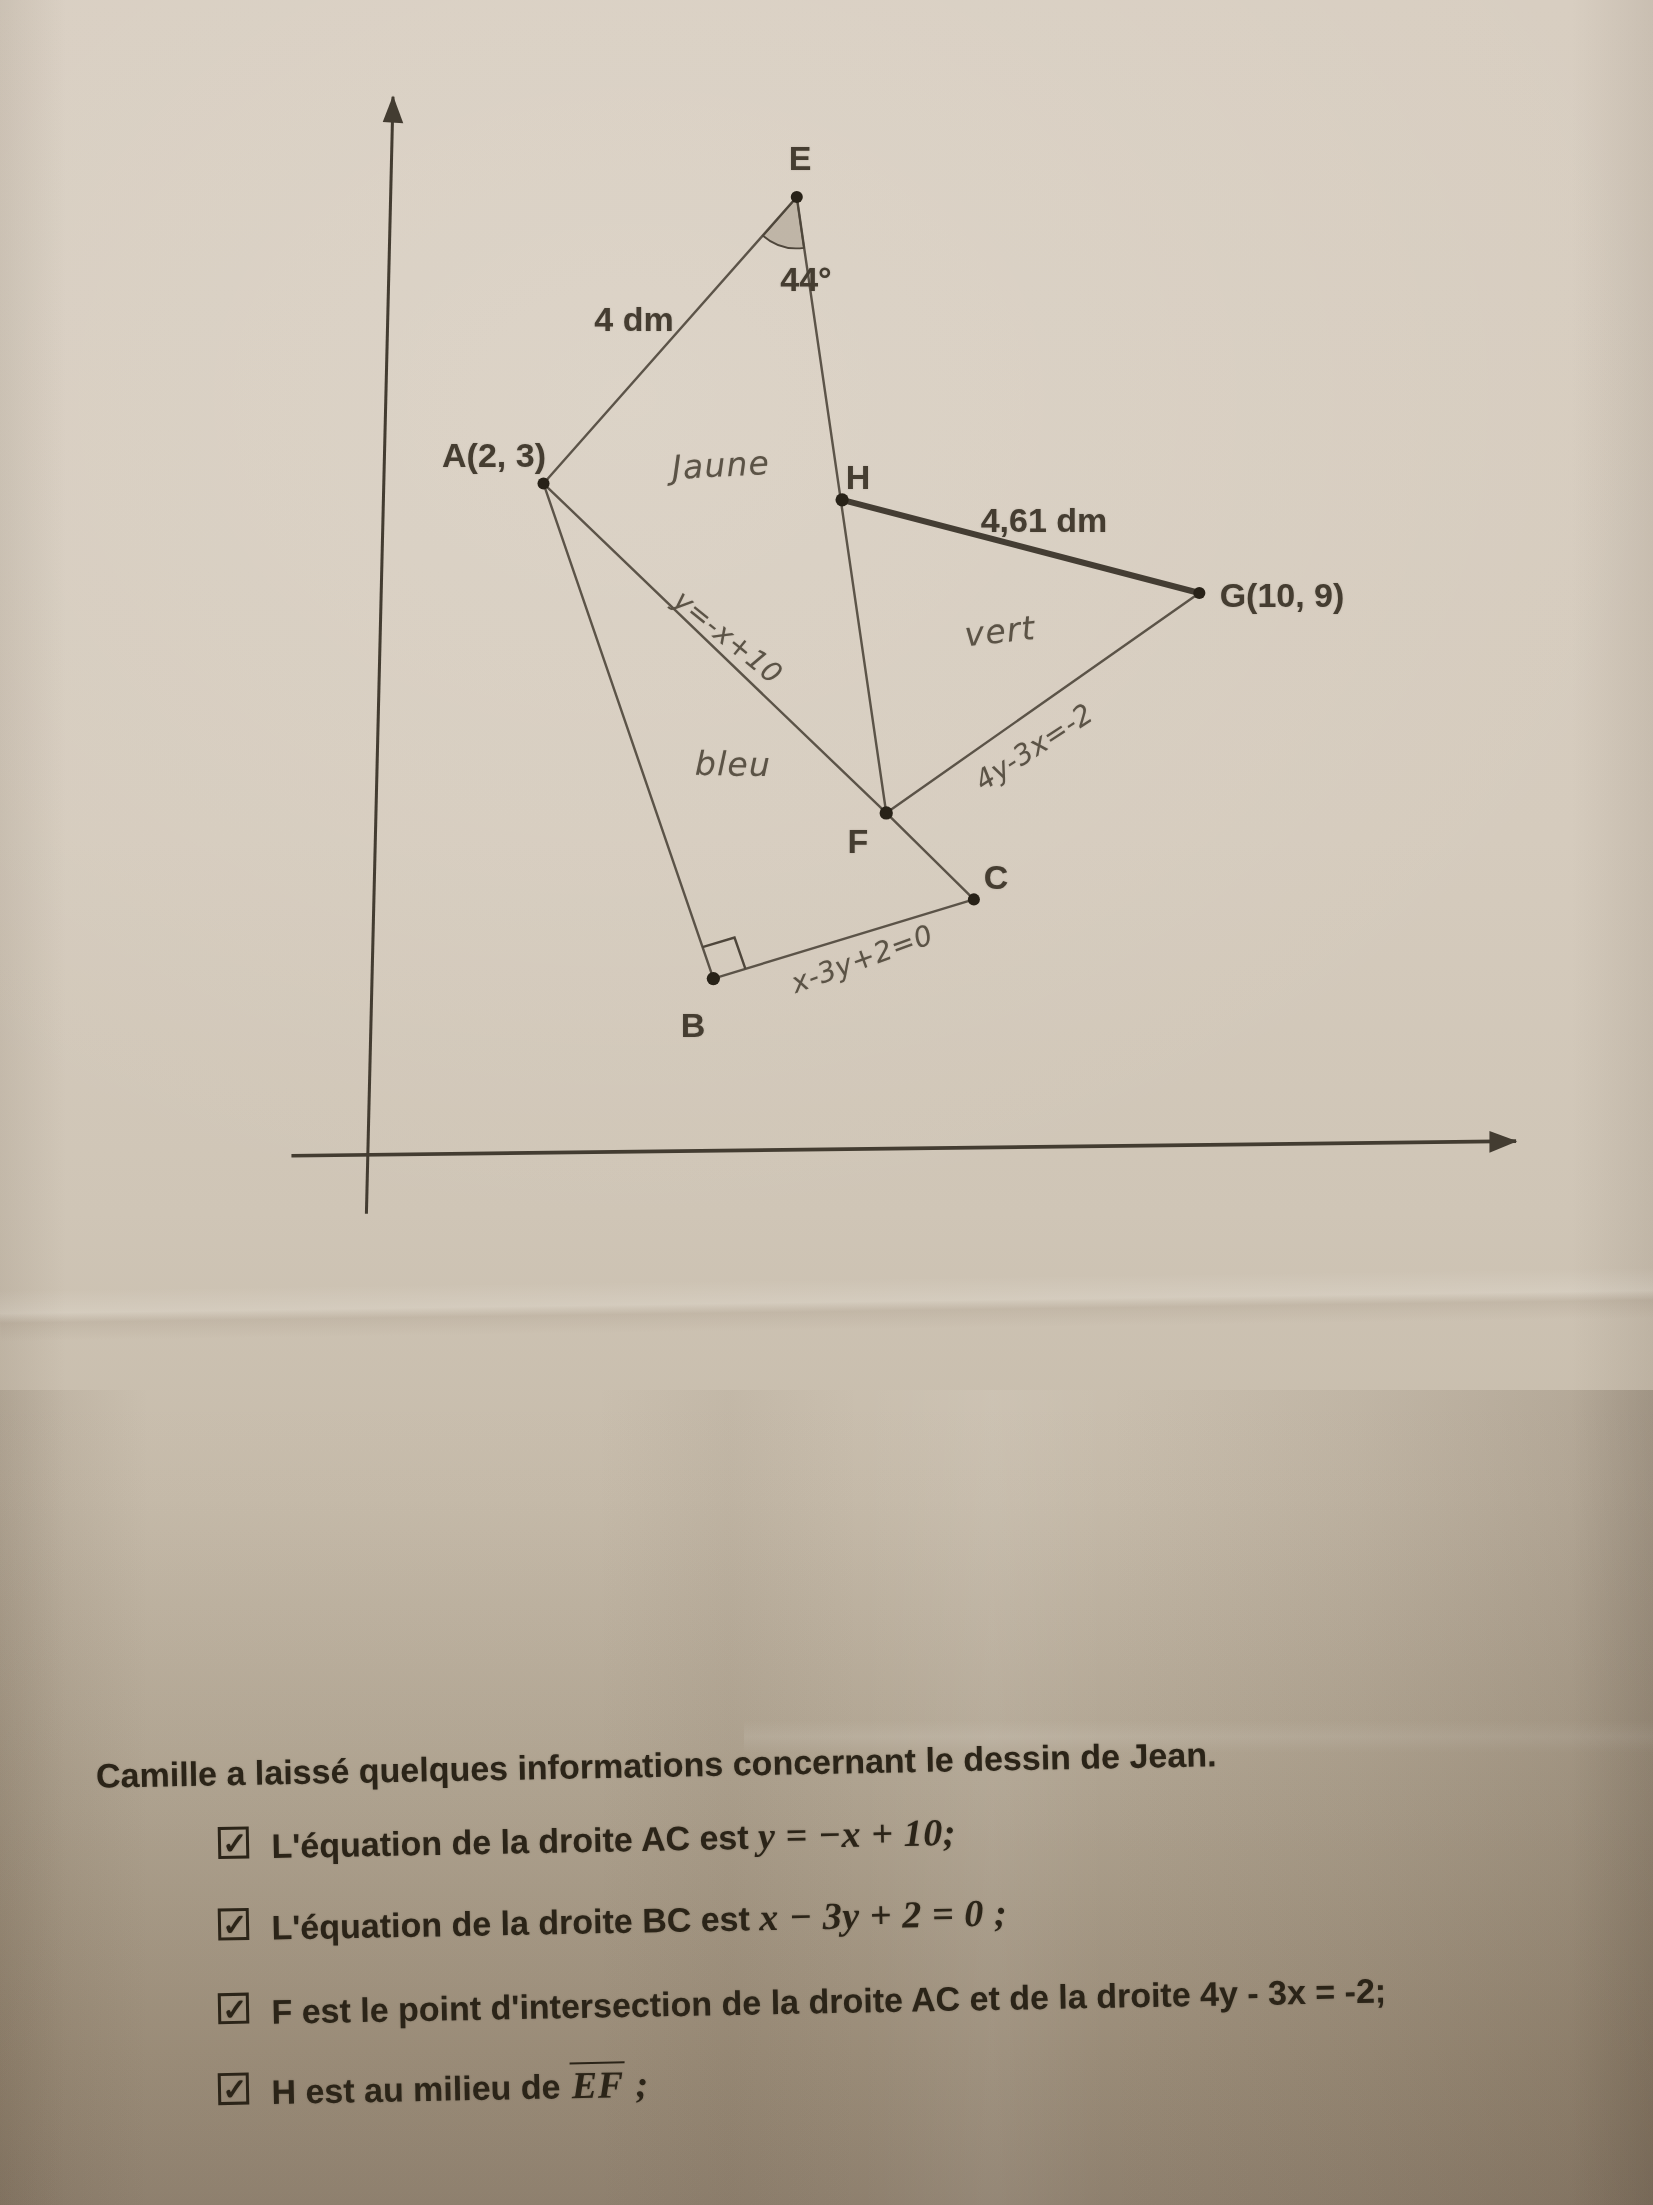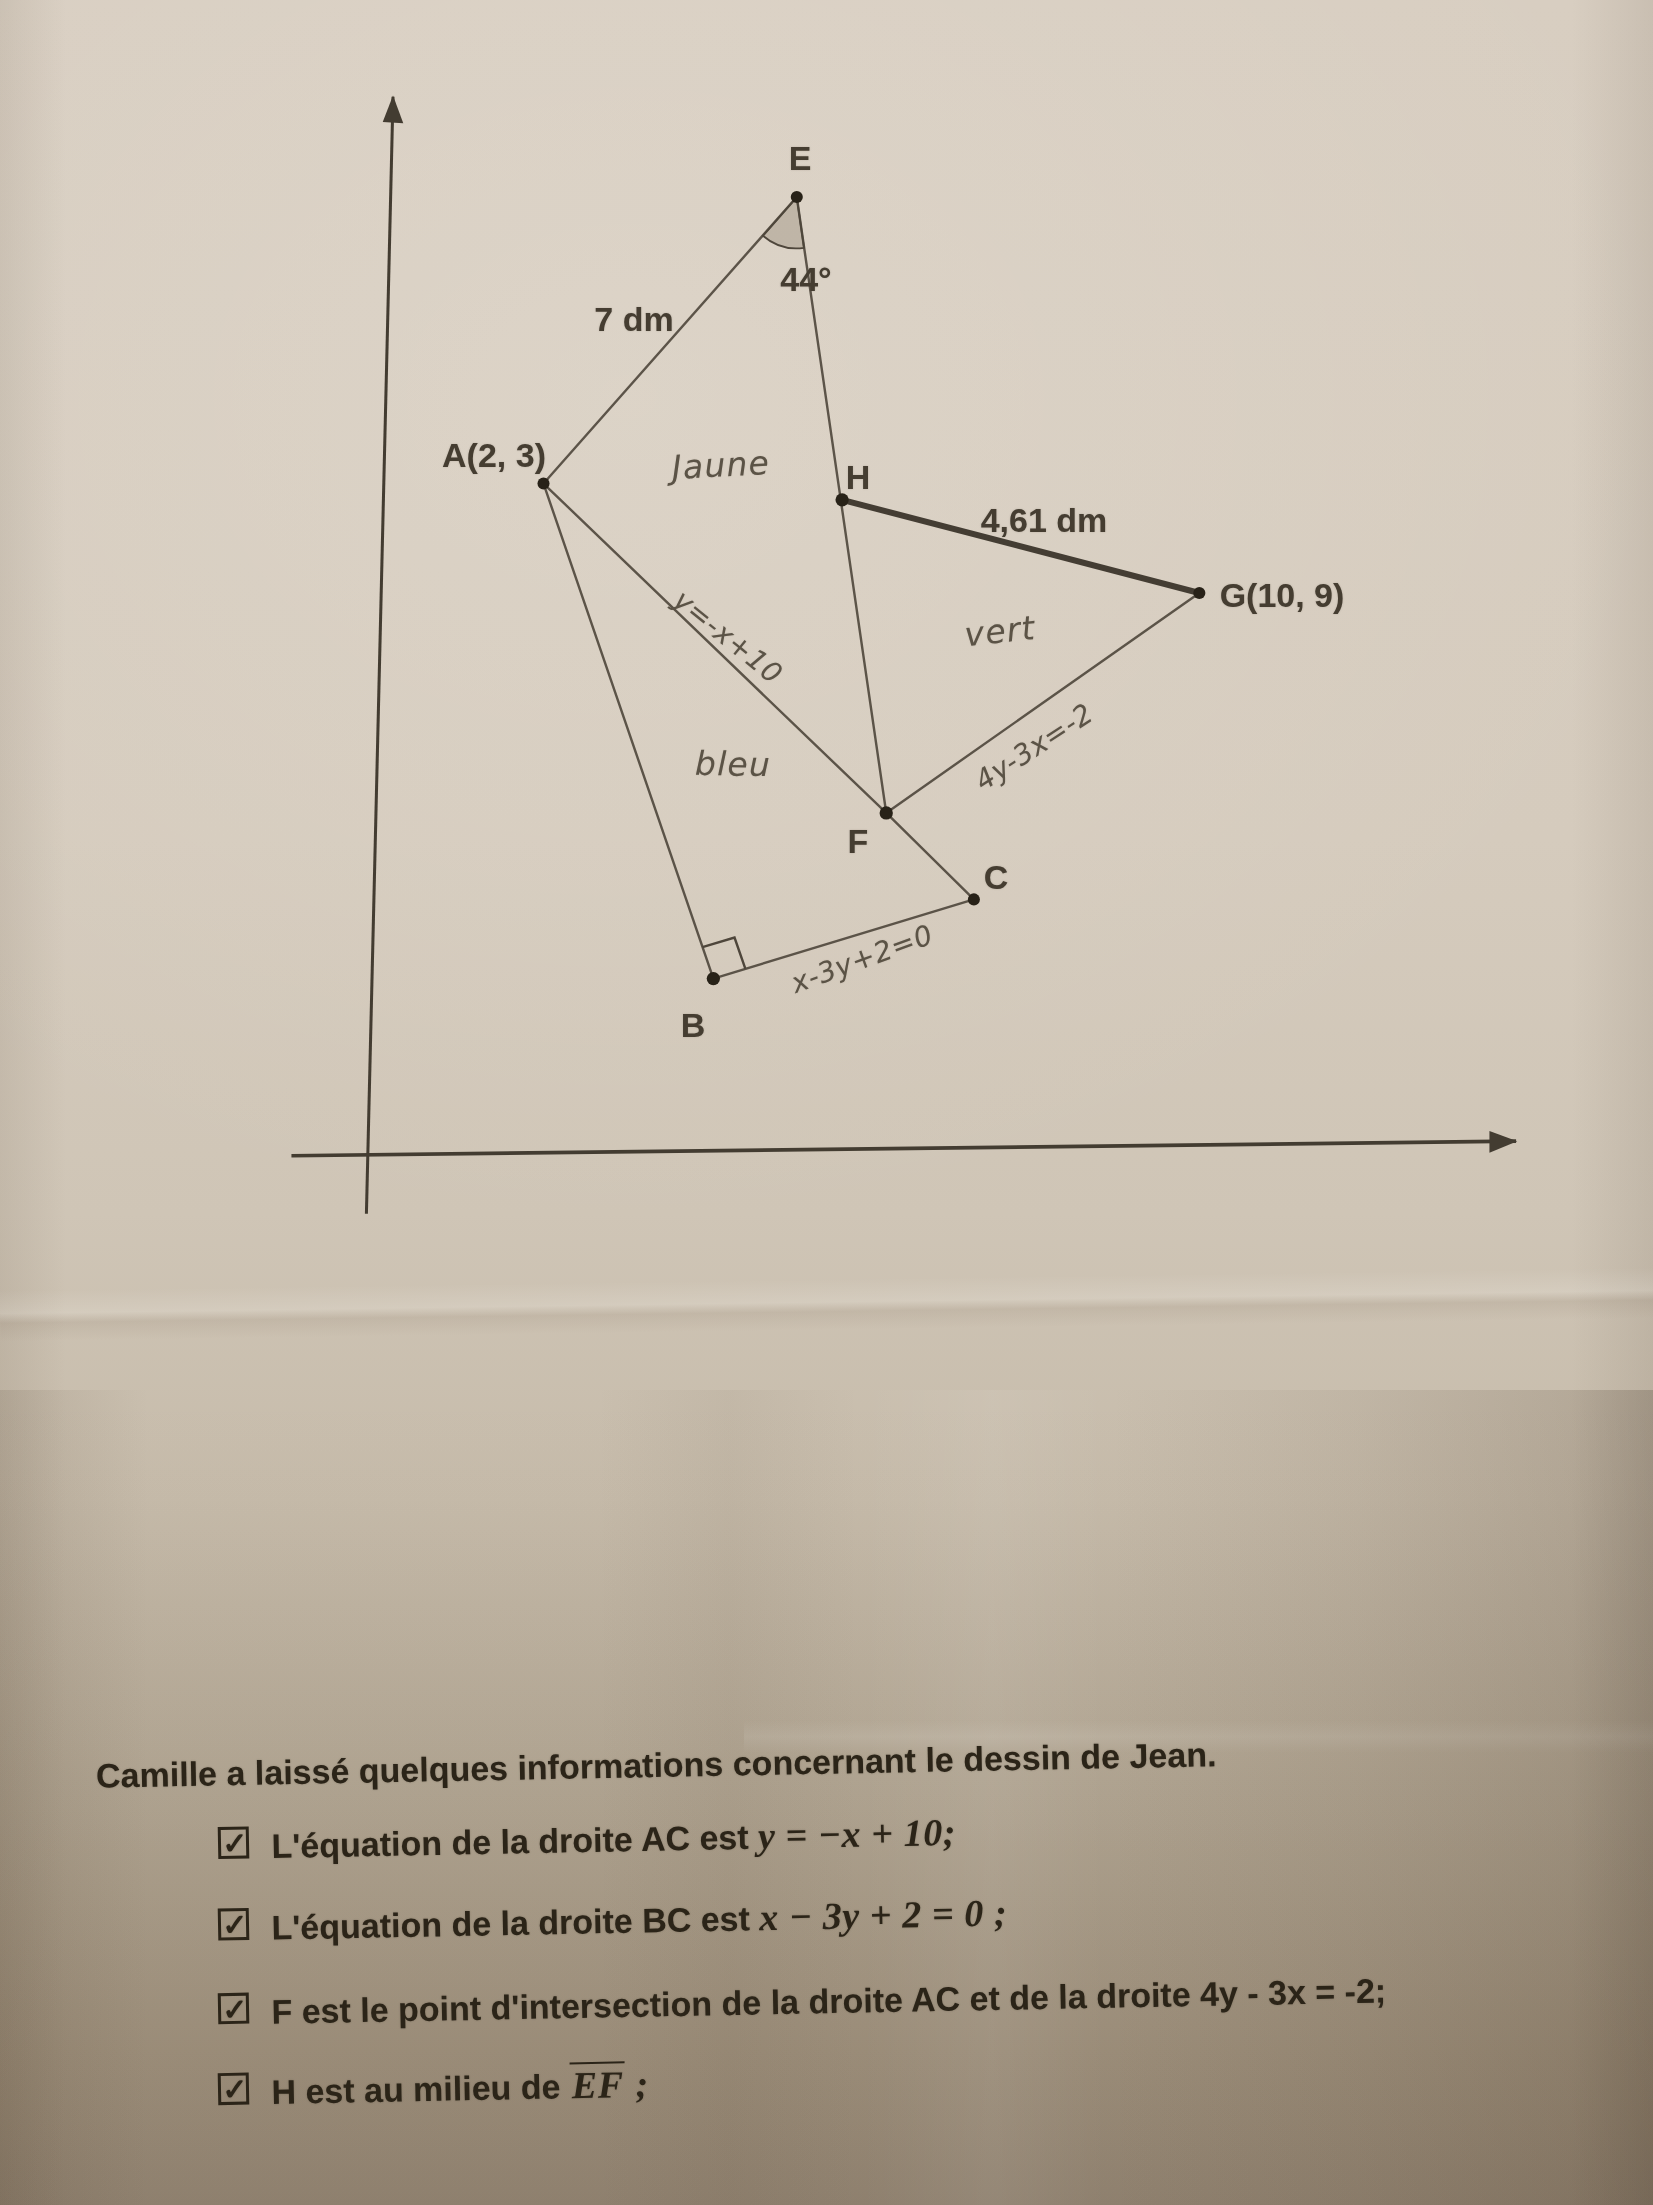--- a/index.html
+++ b/index.html
@@ -99,21 +99,21 @@
     </g>
   </svg>
 
   <div class="plbl" style="left:800px; top:158px;">E</div>
   <div class="plbl" style="left:494px;  top:455px;">A(2, 3)</div>
   <div class="plbl" style="left:858px; top:477px;">H</div>
   <div class="plbl" style="left:1282px; top:595px;">G(10, 9)</div>
   <div class="plbl" style="left:858px; top:841px;">F</div>
   <div class="plbl" style="left:996px; top:877px;">C</div>
   <div class="plbl" style="left:693px; top:1025px;">B</div>
-  <div class="plbl" style="left:634px; top:319px;">7 dm</div>
+  <div class="plbl" style="left:634px; top:319px;">4 dm</div>
   <div class="plbl" style="left:778px; top:279px;margin-left:28px;">44°</div>
   <div class="plbl" style="left:1044px; top:520px;text-align:center;">4,61 dm</div>
 
   <div class="hw" style="left:721px; top:465px; transform:translate(-50%,-50%) rotate(-3deg);">Jaune</div>
   <div class="hw" style="left:1000px; top:631px; transform:translate(-50%,-50%) rotate(-6deg);">vert</div>
   <div class="hw" style="left:733px; top:764px; transform:translate(-50%,-50%) rotate(1deg);">bleu</div>
   <div class="hw hw-eq" style="left:728px; top:637px; transform:translate(-50%,-50%) rotate(39deg);">y=-x+10</div>
   <div class="hw hw-eq" style="left:1034px; top:747px; transform:translate(-50%,-50%) rotate(-33deg);">4y-3x=-2</div>
   <div class="hw hw-eq" style="left:862px; top:959px; transform:translate(-50%,-50%) rotate(-20deg);">x-3y+2=0</div>
 

